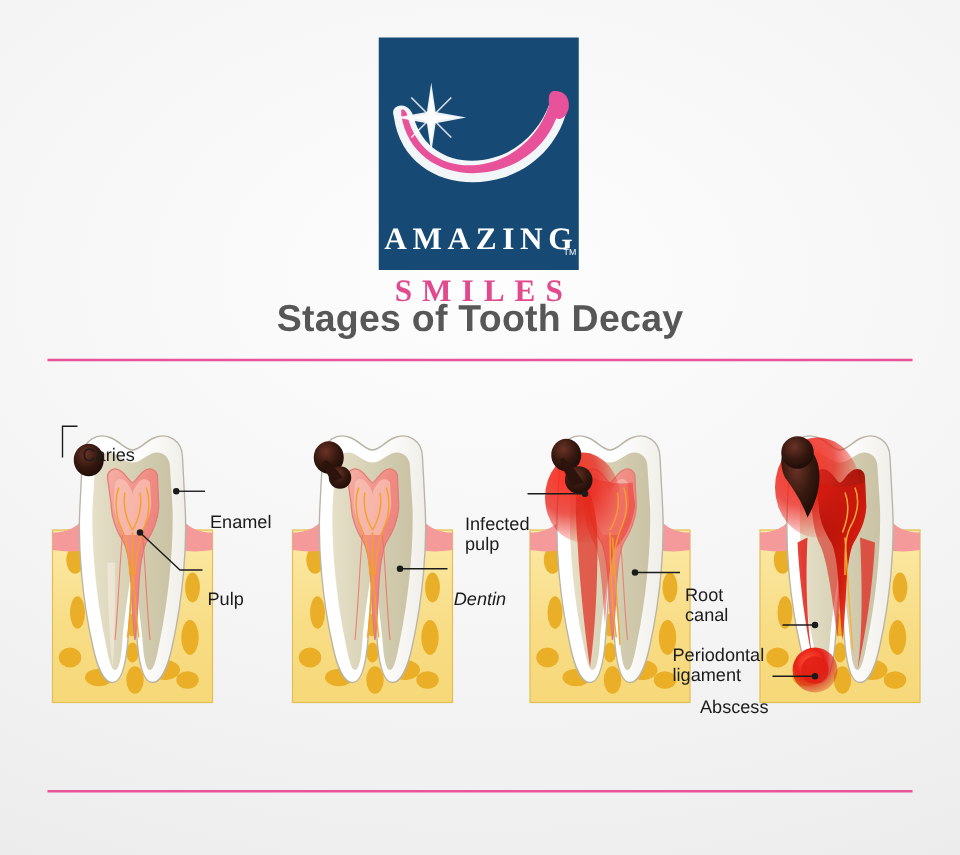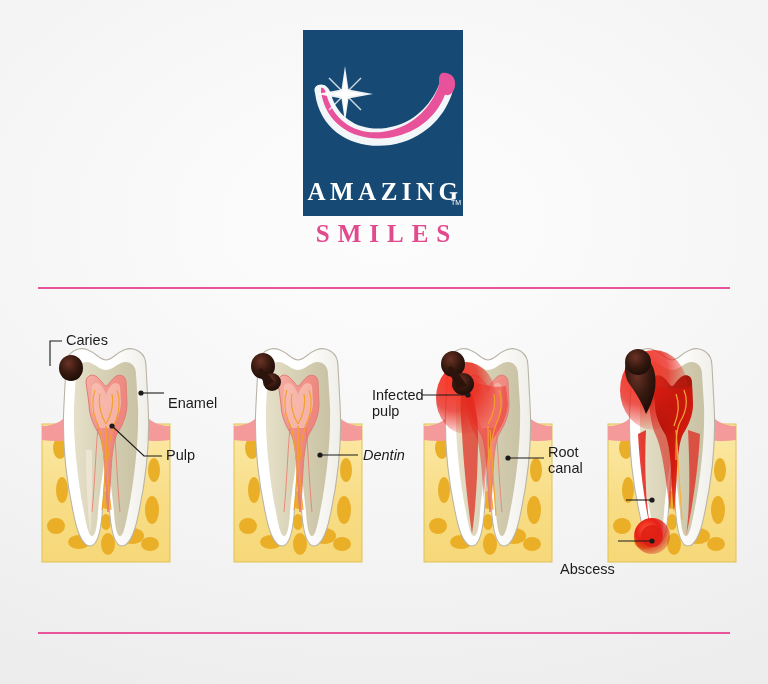--- a/index.html
+++ b/index.html
@@ -53,29 +53,30 @@
 
   
   #diagrams{position:absolute;left:0;top:330px;width:768px;height:270px;}
   .tooth-fig{position:absolute;top:0;width:190px;height:270px;}
   .tooth-svg{position:absolute;left:0;top:0;}
 
   
   .lbl{
     position:absolute;font-size:14.5px;color:#1b1b1b;line-height:16px;
     white-space:pre-line;
+    margin-top:25px;
   }
   #lbl-caries{left:66px;top:332px;}
-  #lbl-enamel{left:168px;top:395px;}
+  #lbl-enamel{left:168px;top:385px;}
   #lbl-pulp{left:166px;top:447px;}
   #lbl-infected{left:372px;top:387px;}
   #lbl-dentin{left:363px;top:447px;font-style:italic;}
   #lbl-rootcanal{left:548px;top:444px;}
   #lbl-perio{left:538px;top:492px;}
-  #lbl-abscess{left:560px;top:561px;}
+  #lbl-abscess{left:560px;top:533px;}
 
   #leaders{position:absolute;left:0;top:0;width:768px;height:684px;pointer-events:none;}
 </style>
 </head>
 <body>
 
 <div id="page">
 
   <div id="logo-block">
     <div id="logo-square">
@@ -101,20 +102,21 @@
         <path d="M44 44 L31 31" stroke="#ffffff" stroke-width="1.4" opacity="0.8"></path>
         <path d="M12 44 L25 31" stroke="#ffffff" stroke-width="1.4" opacity="0.8"></path>
       </svg>
 
       <div id="logo-amazing">AMAZING</div>
       <div id="logo-tm">TM</div>
     </div>
     <div id="logo-smiles">SMILES</div>
   </div>
 
+  <div id="title">Stages of Tooth Decay</div>
   <div id="rule-top" class="rule"></div>
   <div id="rule-bottom" class="rule"></div>
 
   <div id="diagrams">
 
     <svg width="0" height="0" style="position:absolute">
       <defs>
         <linearGradient id="gEnamel" x1="0" y1="0" x2="1" y2="0">
           <stop offset="0%" stop-color="#ffffff"></stop>
           <stop offset="55%" stop-color="#ffffff"></stop>
@@ -442,15 +444,17 @@
   </svg>
 
   <div class="lbl" id="lbl-caries">Caries</div>
   <div class="lbl" id="lbl-enamel">Enamel</div>
   <div class="lbl" id="lbl-pulp">Pulp</div>
   <div class="lbl" id="lbl-infected">Infected
 pulp</div>
   <div class="lbl" id="lbl-dentin">Dentin</div>
   <div class="lbl" id="lbl-rootcanal">Root
 canal</div>
+  <div class="lbl" id="lbl-perio">Periodontal
+ligament</div>
   <div class="lbl" id="lbl-abscess">Abscess</div>
 
 </div>
 
 </body></html>

